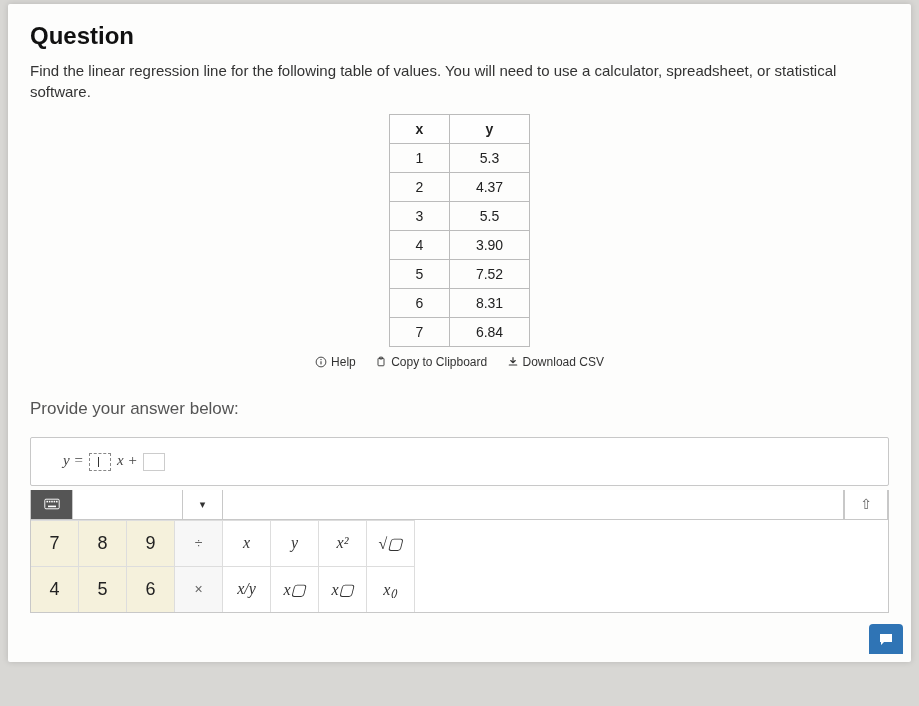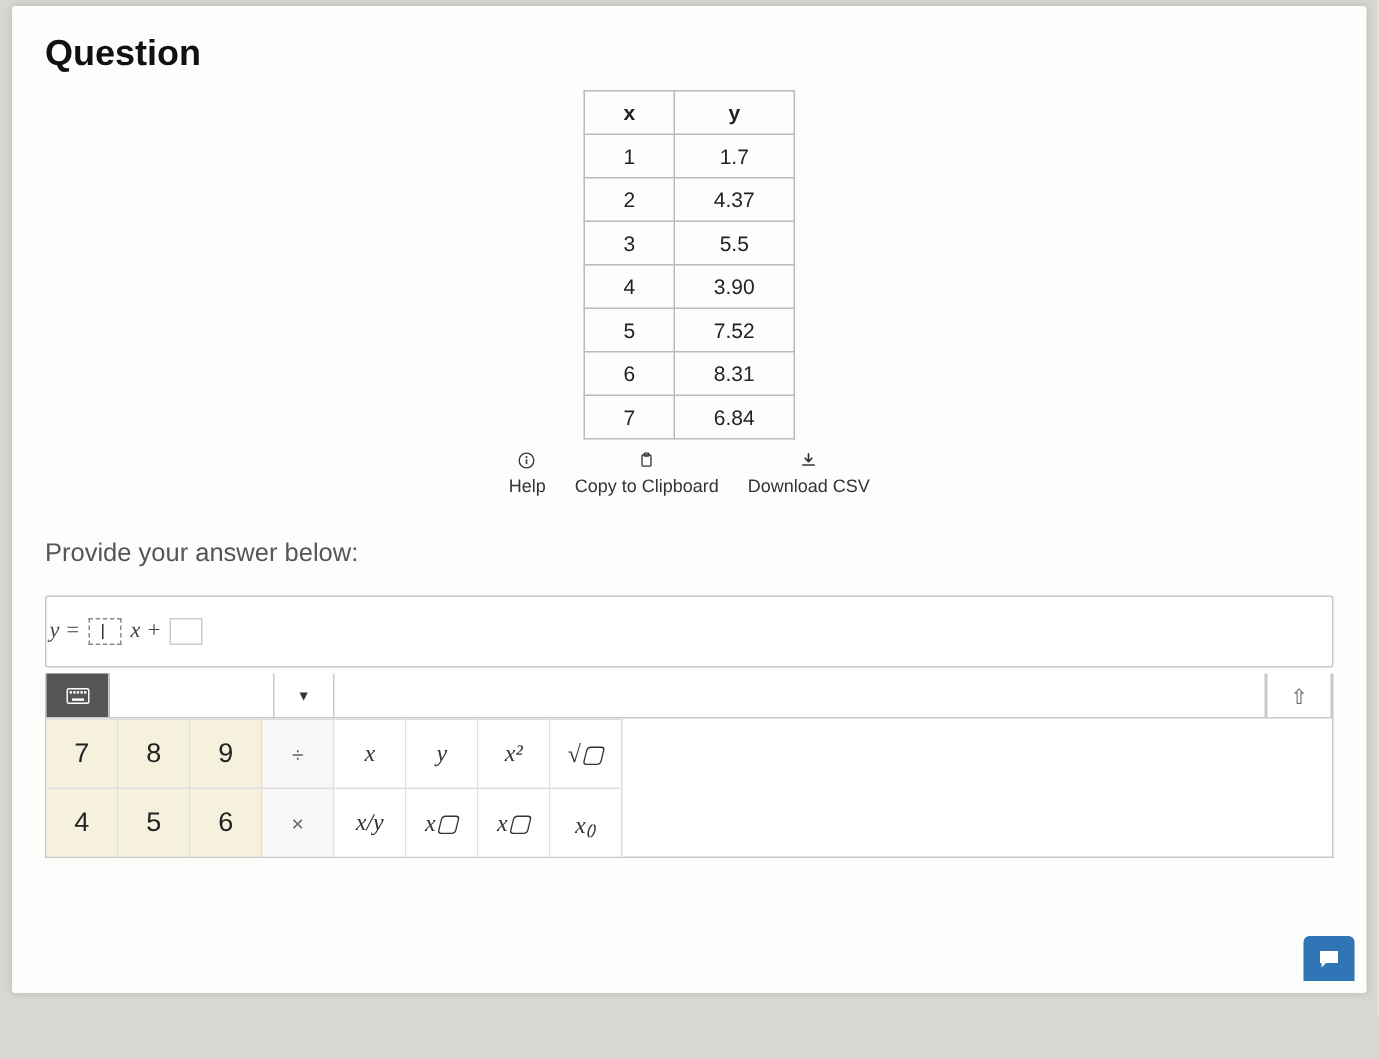--- a/index.html
+++ b/index.html
@@ -52,33 +52,32 @@
   font-size: 12px;
   color: #333;
   margin-bottom: 28px;
 }
 .table-actions .act {
   display: inline-flex;
   align-items: center;
   gap: 4px;
   margin: 0 8px;
   cursor: pointer;
-  flex-direction: column;
 }
 .table-actions svg { width: 12px; height: 12px; }
 p.provide {
   font-size: 17px;
   color: #555;
   margin-bottom: 18px;
 }
 .answer-box {
   border: 1px solid #c8c8c8;
   border-radius: 2px;
   background: #fff;
-  padding: 14px 2px;
+  padding: 14px 32px;
   font-family: 'Times New Roman', serif;
   font-size: 15px;
   font-style: italic;
   color: #444;
   margin-bottom: 0;
 }
 .answer-box .blank {
   display: inline-block;
   border: 1px solid #ccc;
   width: 22px;
@@ -152,33 +151,34 @@
 }
 .footer-btn svg { fill: #fff; width: 16px; height: 16px; }
 </style>
 </head>
 <body>
 
 <div class="page">
 
   <h2 class="q-title">Question</h2>
 
+  <p class="prompt1">Find the linear regression line for the following table of values. You will need to use a calculator, spreadsheet, or statistical software.</p>
 
 
   <table class="data-table">
     <thead>
       <tr>
         <th>x</th>
         <th>y</th>
       </tr>
     </thead>
     <tbody>
       <tr>
           <td class="x">1</td>
-          <td class="y">1.7</td>
+          <td class="y">5.3</td>
         </tr>
       <tr>
           <td class="x">2</td>
           <td class="y">4.37</td>
         </tr>
       <tr>
           <td class="x">3</td>
           <td class="y">5.5</td>
         </tr>
       <tr>

